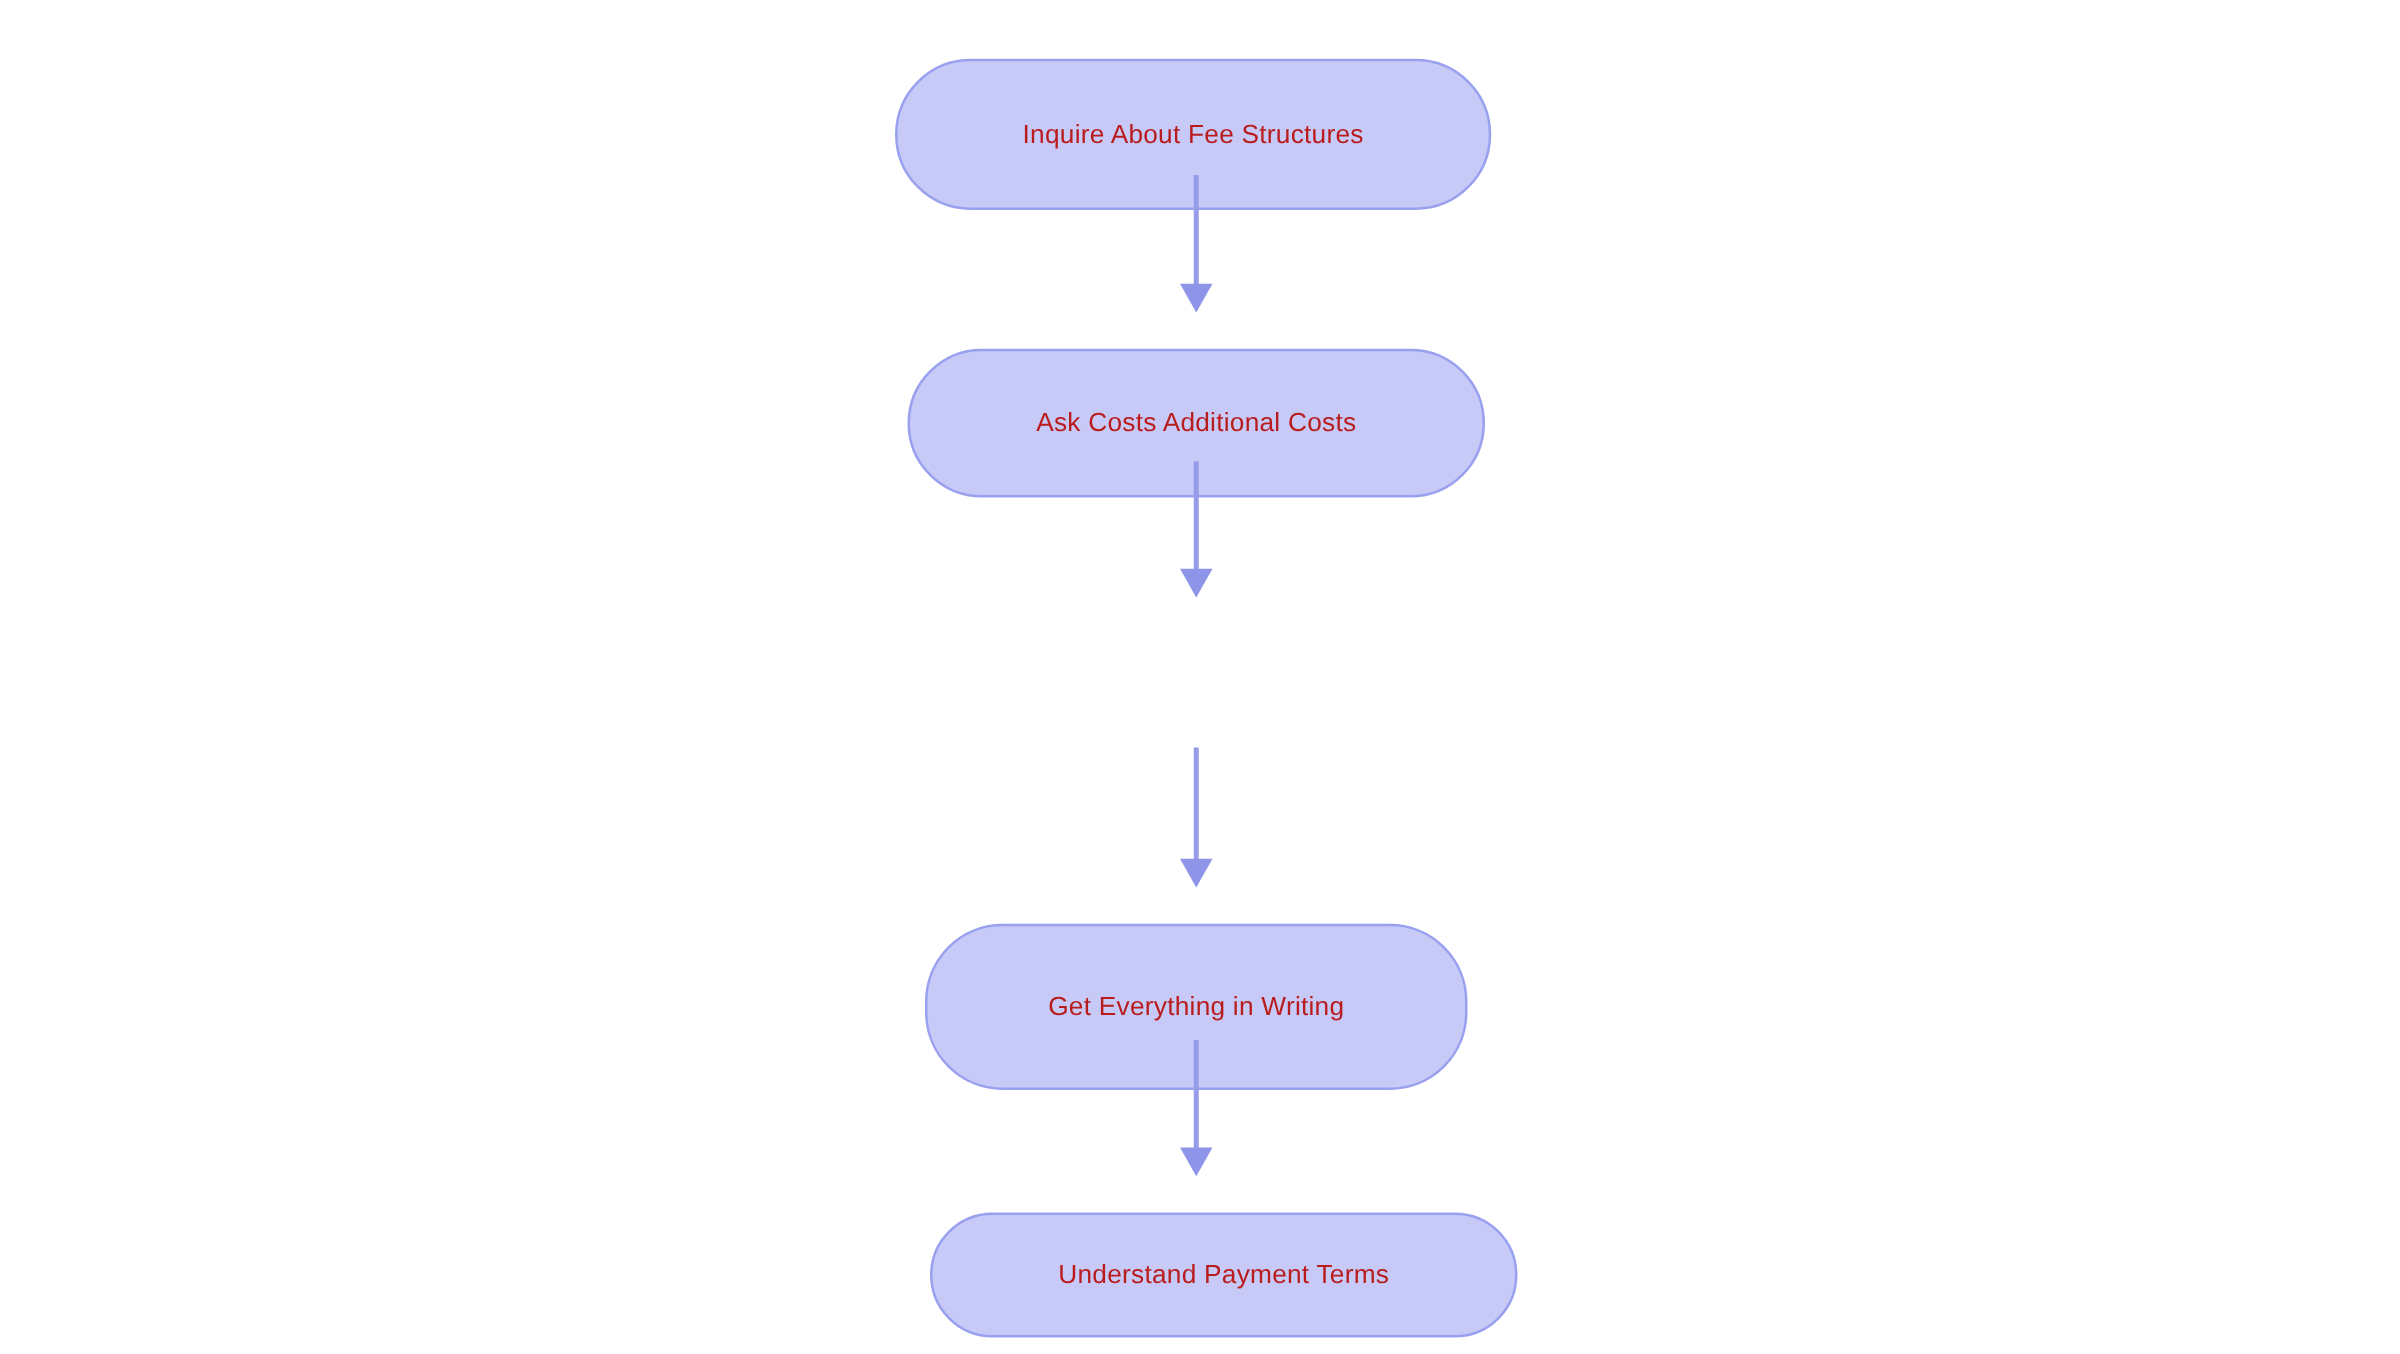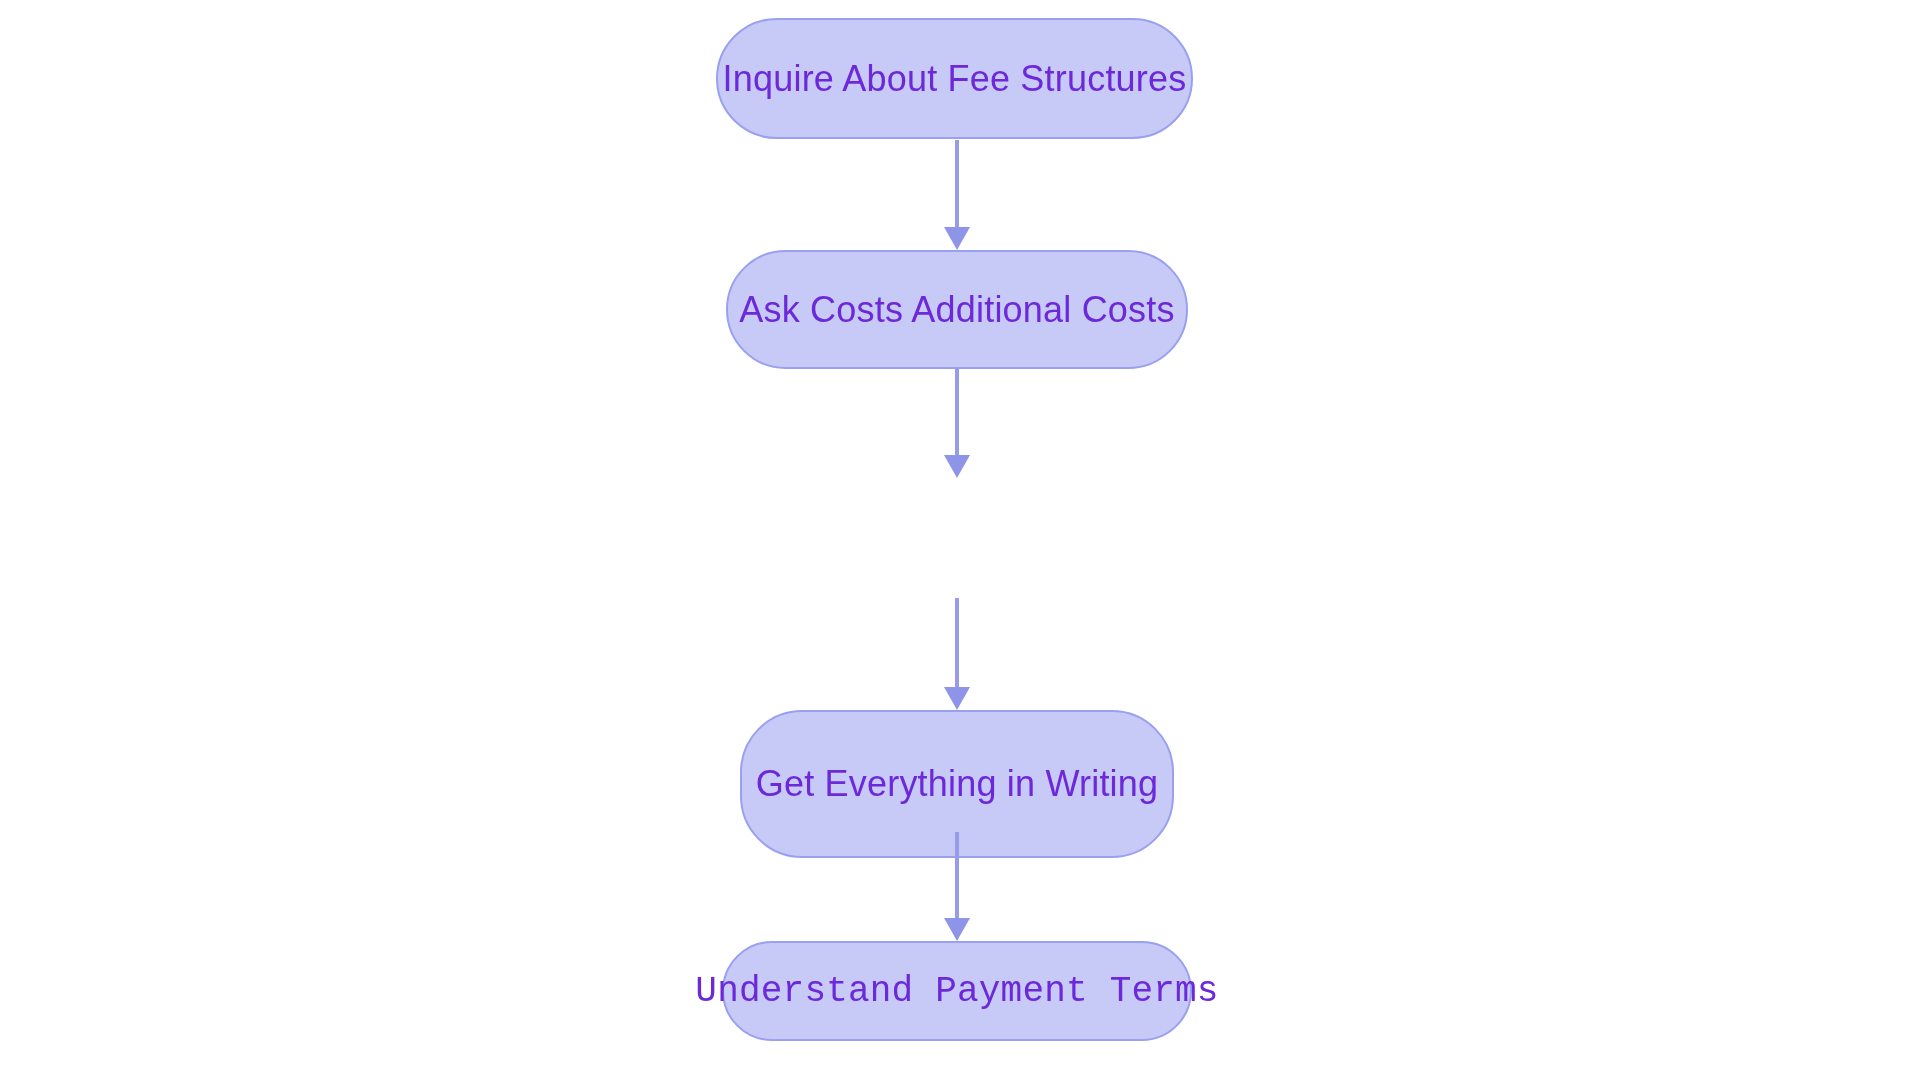--- a/index.html
+++ b/index.html
@@ -20,30 +20,31 @@
   .flow-node {
     position: absolute;
     box-sizing: border-box;
     background: #c7c9f7;
     border: 2px solid #99a0ef;
     border-radius: 62px;
     display: flex;
     align-items: center;
     justify-content: center;
     text-align: center;
-    color: #6d28d9;
-    font-size: 36px;
+    color: #b91c1c;
+    font-size: 21px;
     letter-spacing: 0.2px;
     white-space: nowrap;
+    margin-top: 29px;
   }
   .node-1 { left: 716px; top: 18px;  width: 477px; height: 121px; }
   .node-2 { left: 726px; top: 250px; width: 462px; height: 119px; }
   .node-3 { left: 808px; top: 478px; width: 298px; height: 120px; }
-  .node-4 { left: 740px; top: 710px; width: 434px; height: 148px; }
-  .node-5 { left: 722px; top: 941px; width: 470px; height: 100px; font-family: Liberation Mono, monospace; }
+  .node-4 { left: 740px; top: 710px; width: 434px; height: 133px; }
+  .node-5 { left: 744px; top: 941px; width: 470px; height: 100px; }
 
   .arrow {
     position: absolute;
     width: 26px;
   }
   .arrow-1 { left: 944px; top: 140px; height: 110px; }
   .arrow-2 { left: 944px; top: 369px; height: 109px; }
   .arrow-3 { left: 944px; top: 598px; height: 112px; }
   .arrow-4 { left: 944px; top: 832px; height: 109px; }
 

